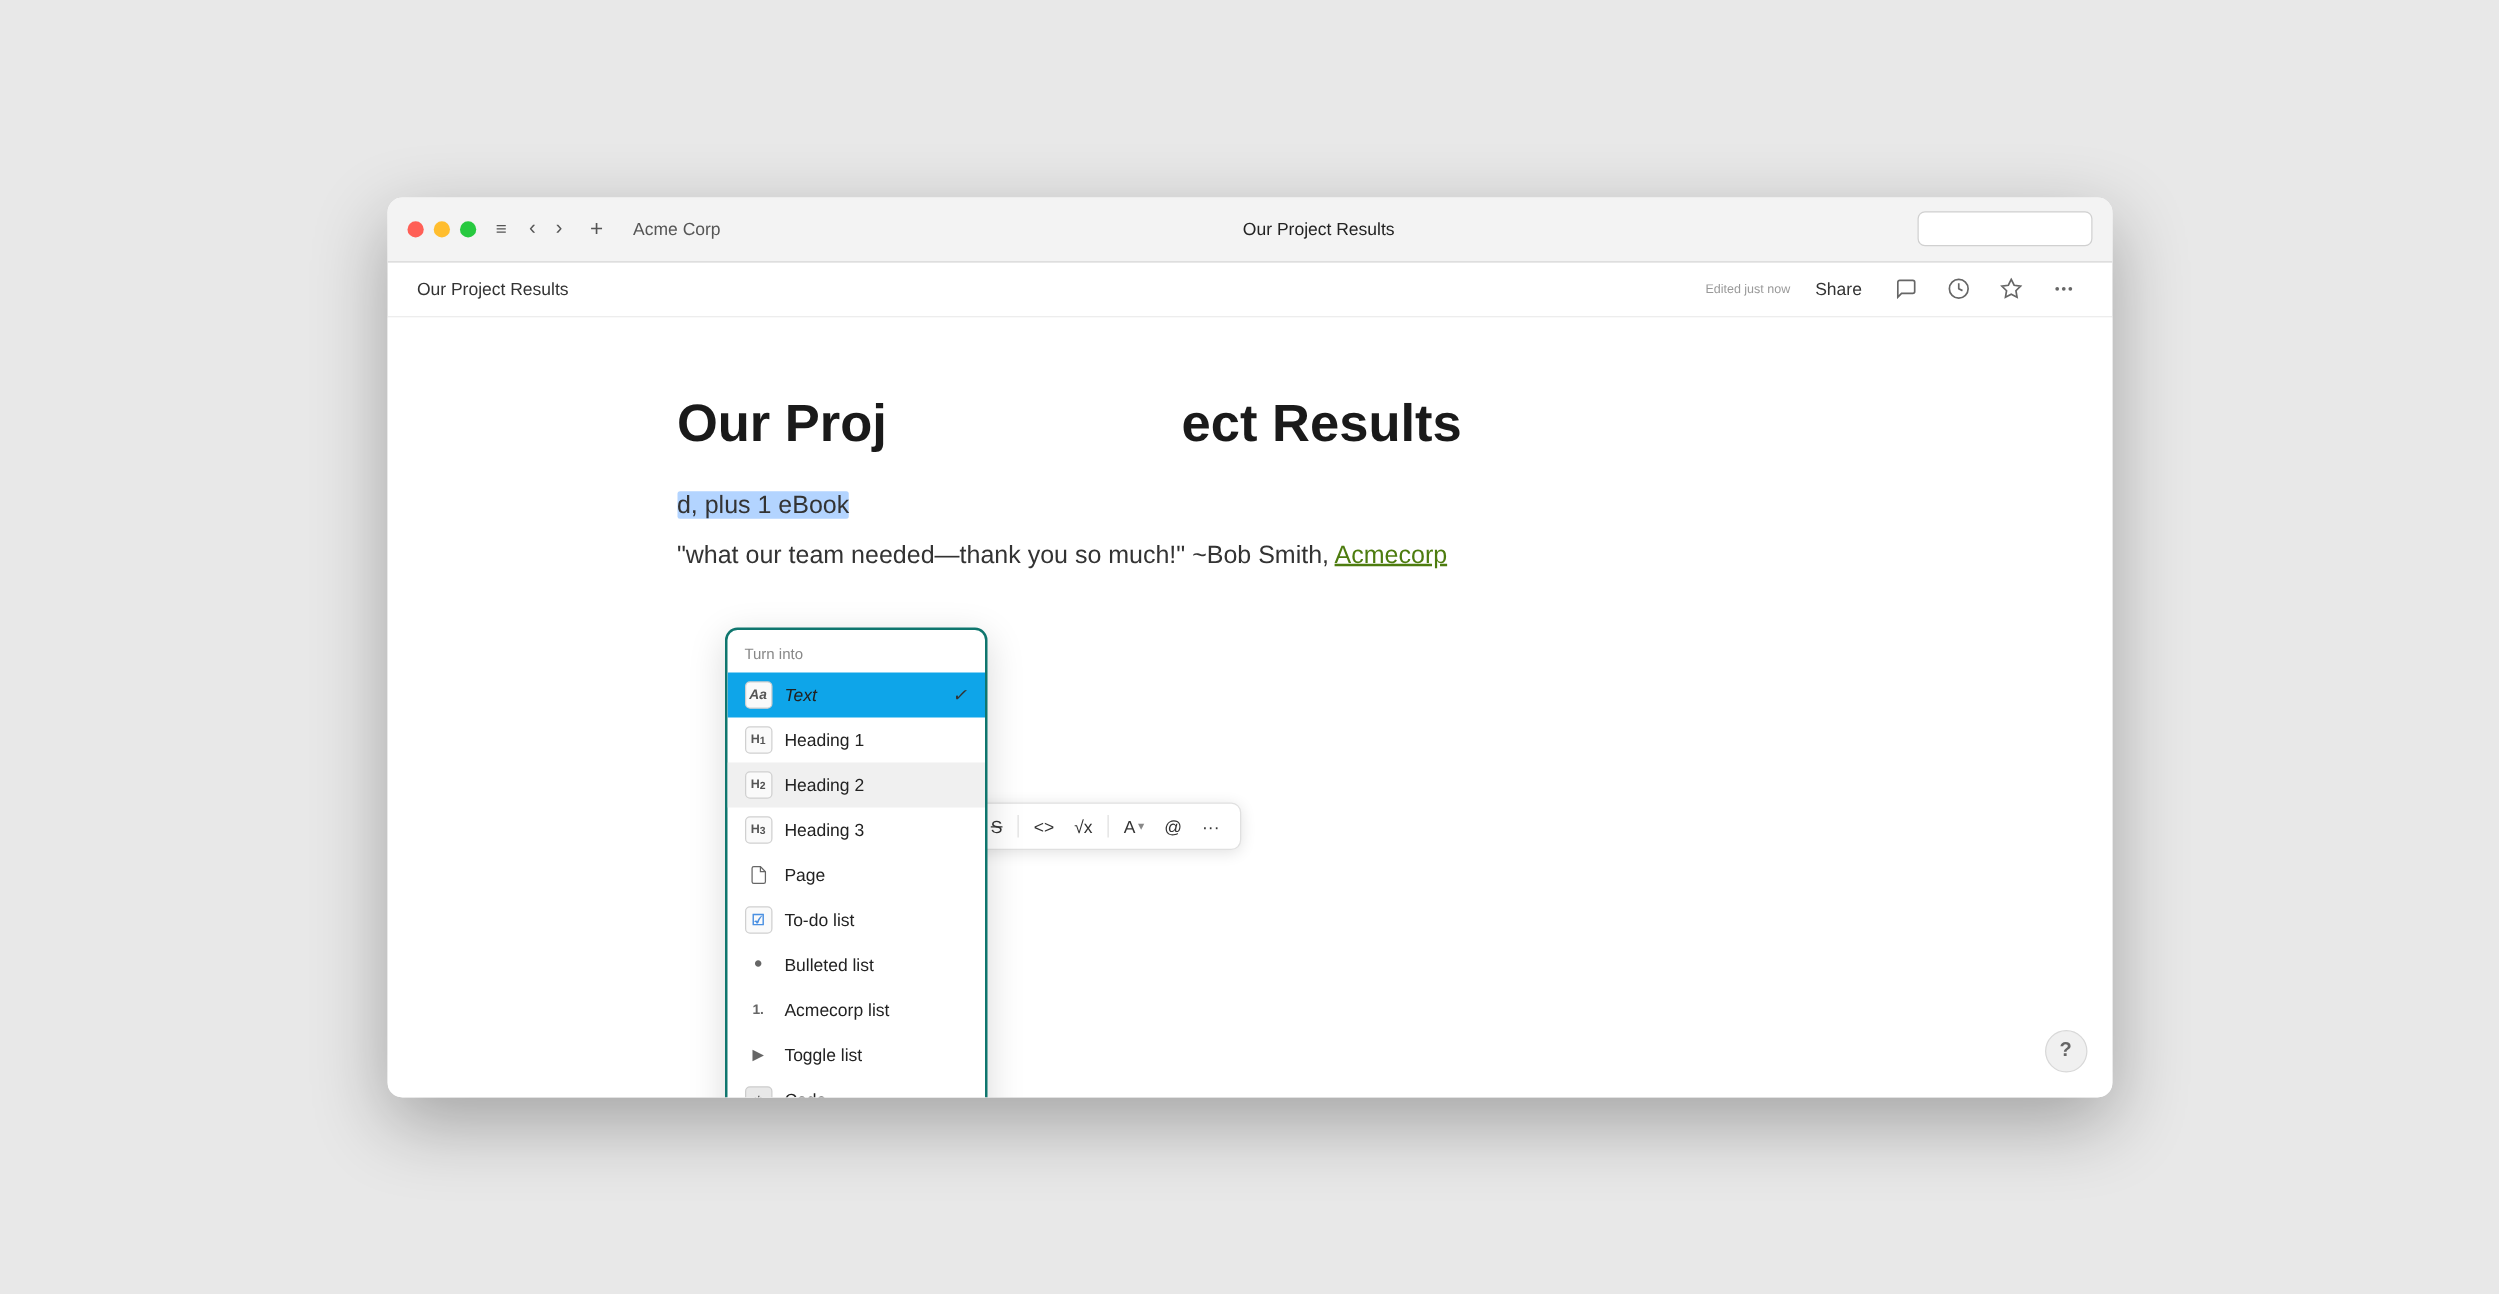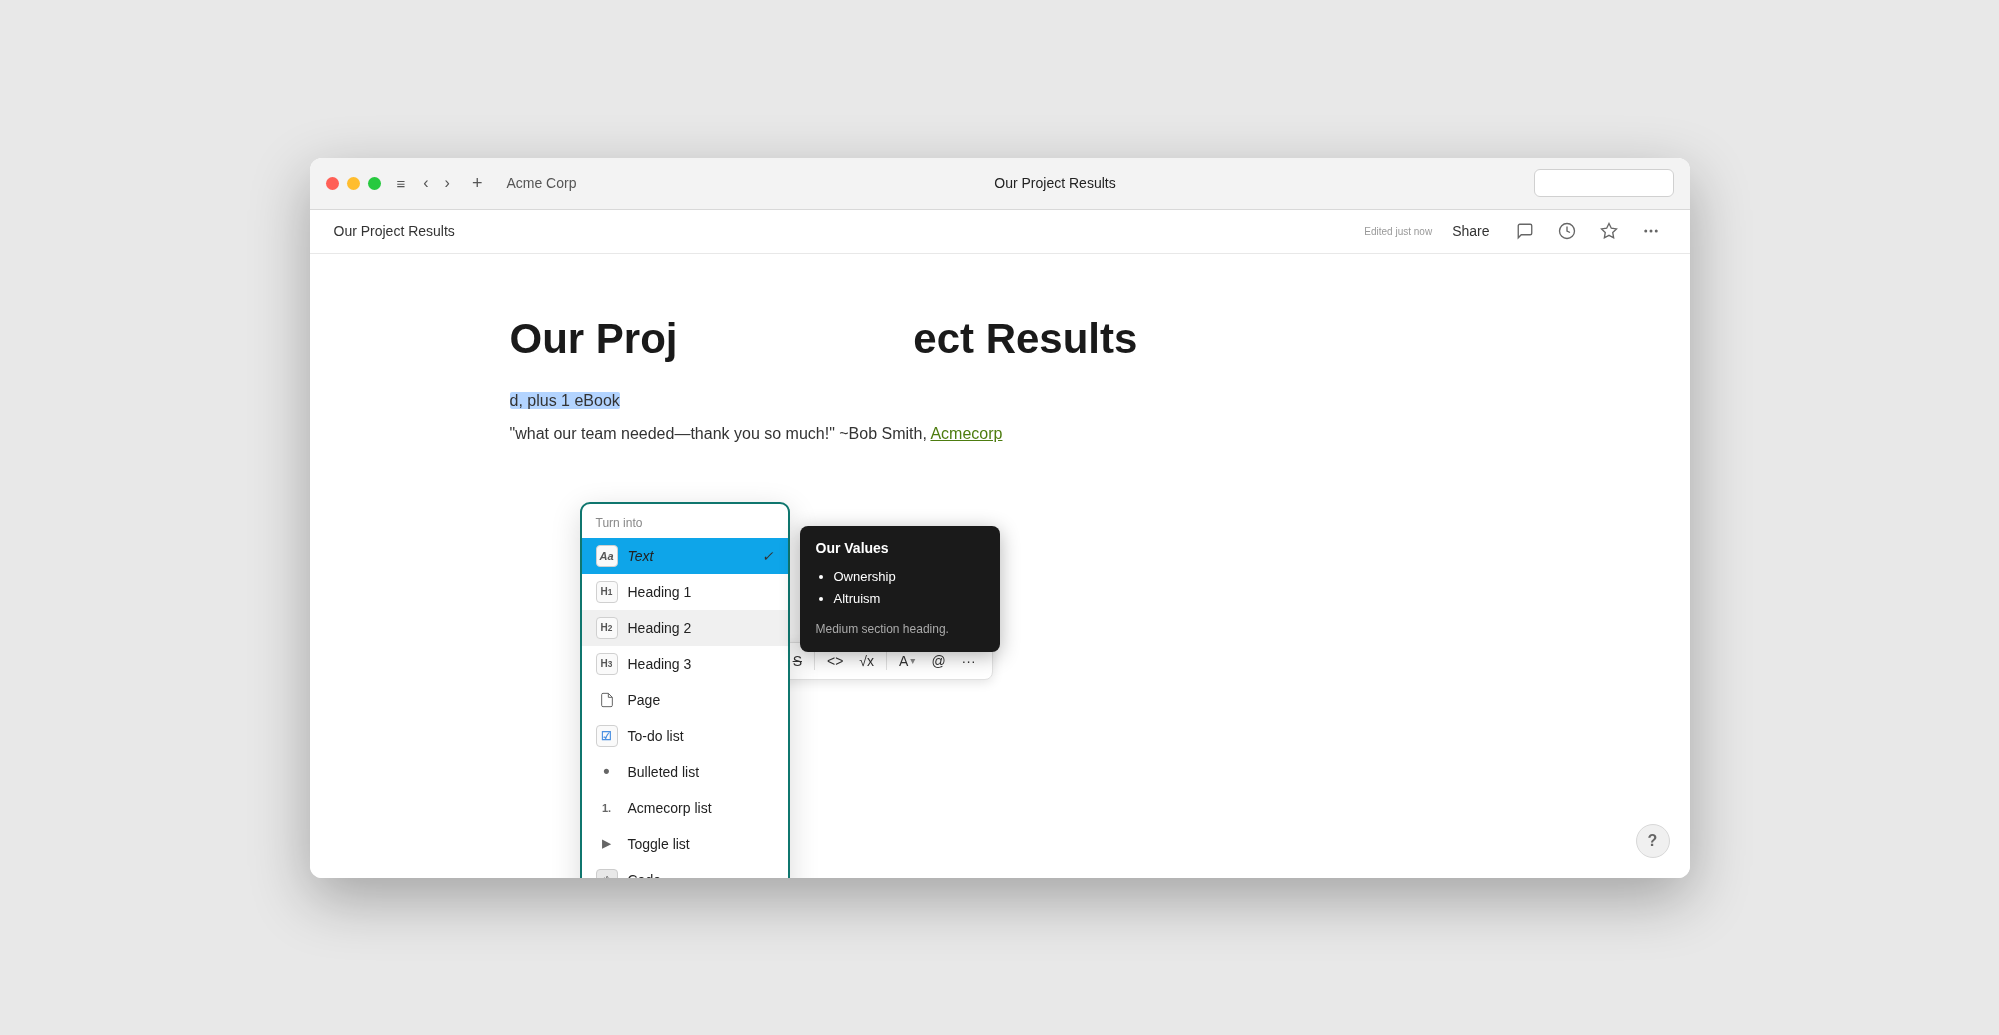--- a/index.html
+++ b/index.html
@@ -148,37 +148,38 @@
       align-items: center;
       justify-content: center;
     }
 
     
     .main-content {
       flex: 1;
       position: relative;
       overflow: hidden;
       background: #fff;
+      padding-left: 32px;
     }
 
     .doc-area {
       padding: 60px 200px 40px 200px;
       position: relative;
     }
 
     .doc-title {
       font-size: 42px;
       font-weight: 700;
       color: #1a1a1a;
       margin-bottom: 24px;
       line-height: 1.2;
     }
 
     .doc-content {
-      font-size: 16px;
+      font-size: 20px;
       color: #333;
       line-height: 1.6;
     }
 
     .doc-line {
       margin-bottom: 8px;
     }
     .highlight-blue {
       background: #b3d4ff;
       border-radius: 2px;
@@ -459,25 +460,17 @@
         <span class="item-icon no-border" style="font-size:11px; color:#666;">▶</span>
         <span>Toggle list</span>
       </div>
       <div class="dropdown-item">
         <span class="item-icon" style="font-size:9px; color:#555; background:#e8e8e8; border-color:#ccc;">&lt;/&gt;</span>
         <span>Code</span>
       </div>
 
     </div>
 
-    <div class="tooltip-popup">
-      <div class="tooltip-title">Our Values</div>
-      <ul class="tooltip-list">
-        <li>Ownership</li>
-        <li>Altruism</li>
-      </ul>
-      <div class="tooltip-desc">Medium section heading.</div>
-    </div>
 
     <button class="help-btn">?</button>
   </div>
 
 </div>
 
 </body></html>

